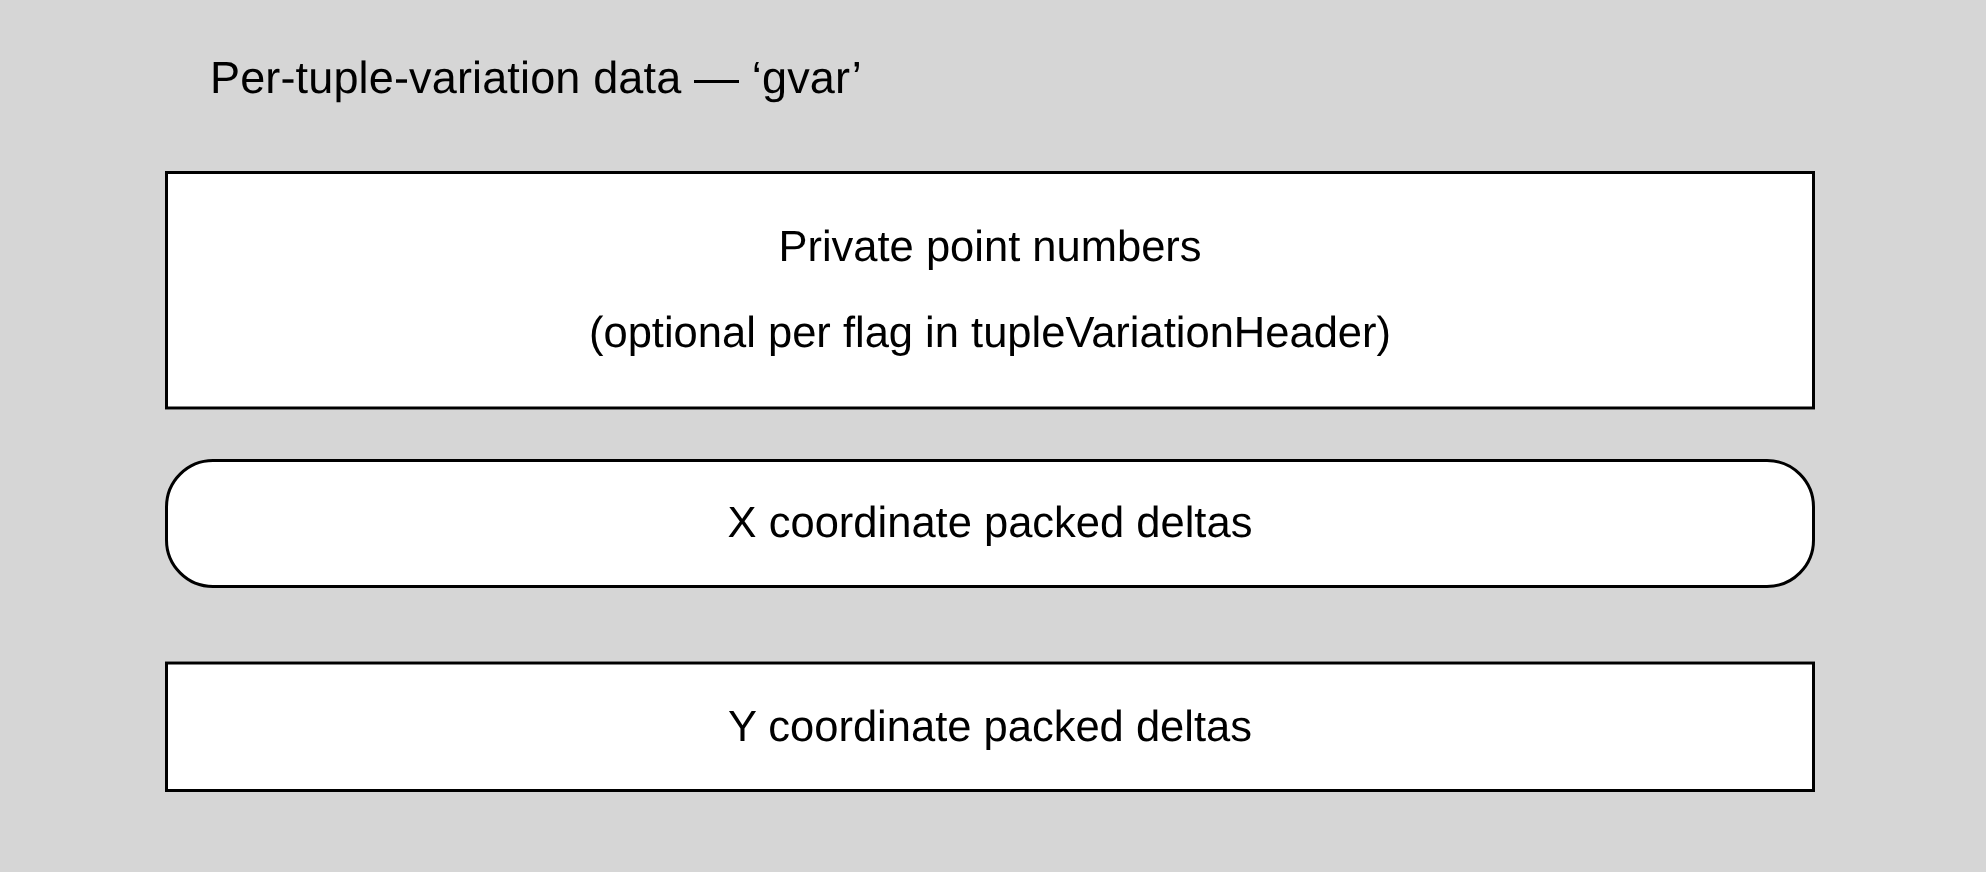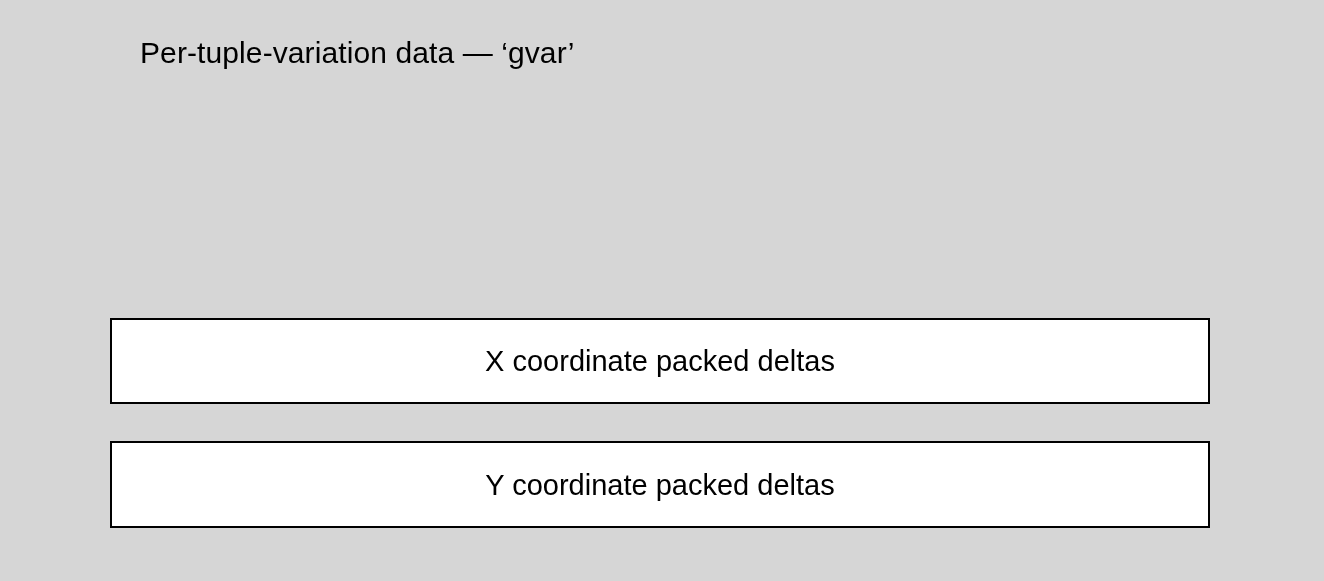--- a/index.html
+++ b/index.html
@@ -58,37 +58,42 @@
 
   #box-private-point-numbers {
     top: 114px;
     height: 159px;
   }
   #box-private-point-numbers .box-line.line-primary {
     margin-bottom: 17px;
   }
 
   #box-x-coordinate-deltas {
-    top: 318px;
+    top: 306px;
     height: 86px;
+    border-radius: 32px;
   }
 
   #box-y-coordinate-deltas {
     top: 420px;
     height: 87px;
     margin-top: 21px;
   }
 </style>
 </head>
 <body>
 
 <div id="diagram-root">
 
   <div class="diagram-title">Per-tuple-variation data — ‘gvar’</div>
 
+  <div class="struct-box" id="box-private-point-numbers">
+    <div class="box-line line-primary">Private point numbers</div>
+    <div class="box-line line-secondary">(optional per flag in tupleVariationHeader)</div>
+  </div>
 
   <div class="struct-box" id="box-x-coordinate-deltas">
     <div class="box-line">X coordinate packed deltas</div>
   </div>
 
   <div class="struct-box" id="box-y-coordinate-deltas">
     <div class="box-line">Y coordinate packed deltas</div>
   </div>
 
 </div>

